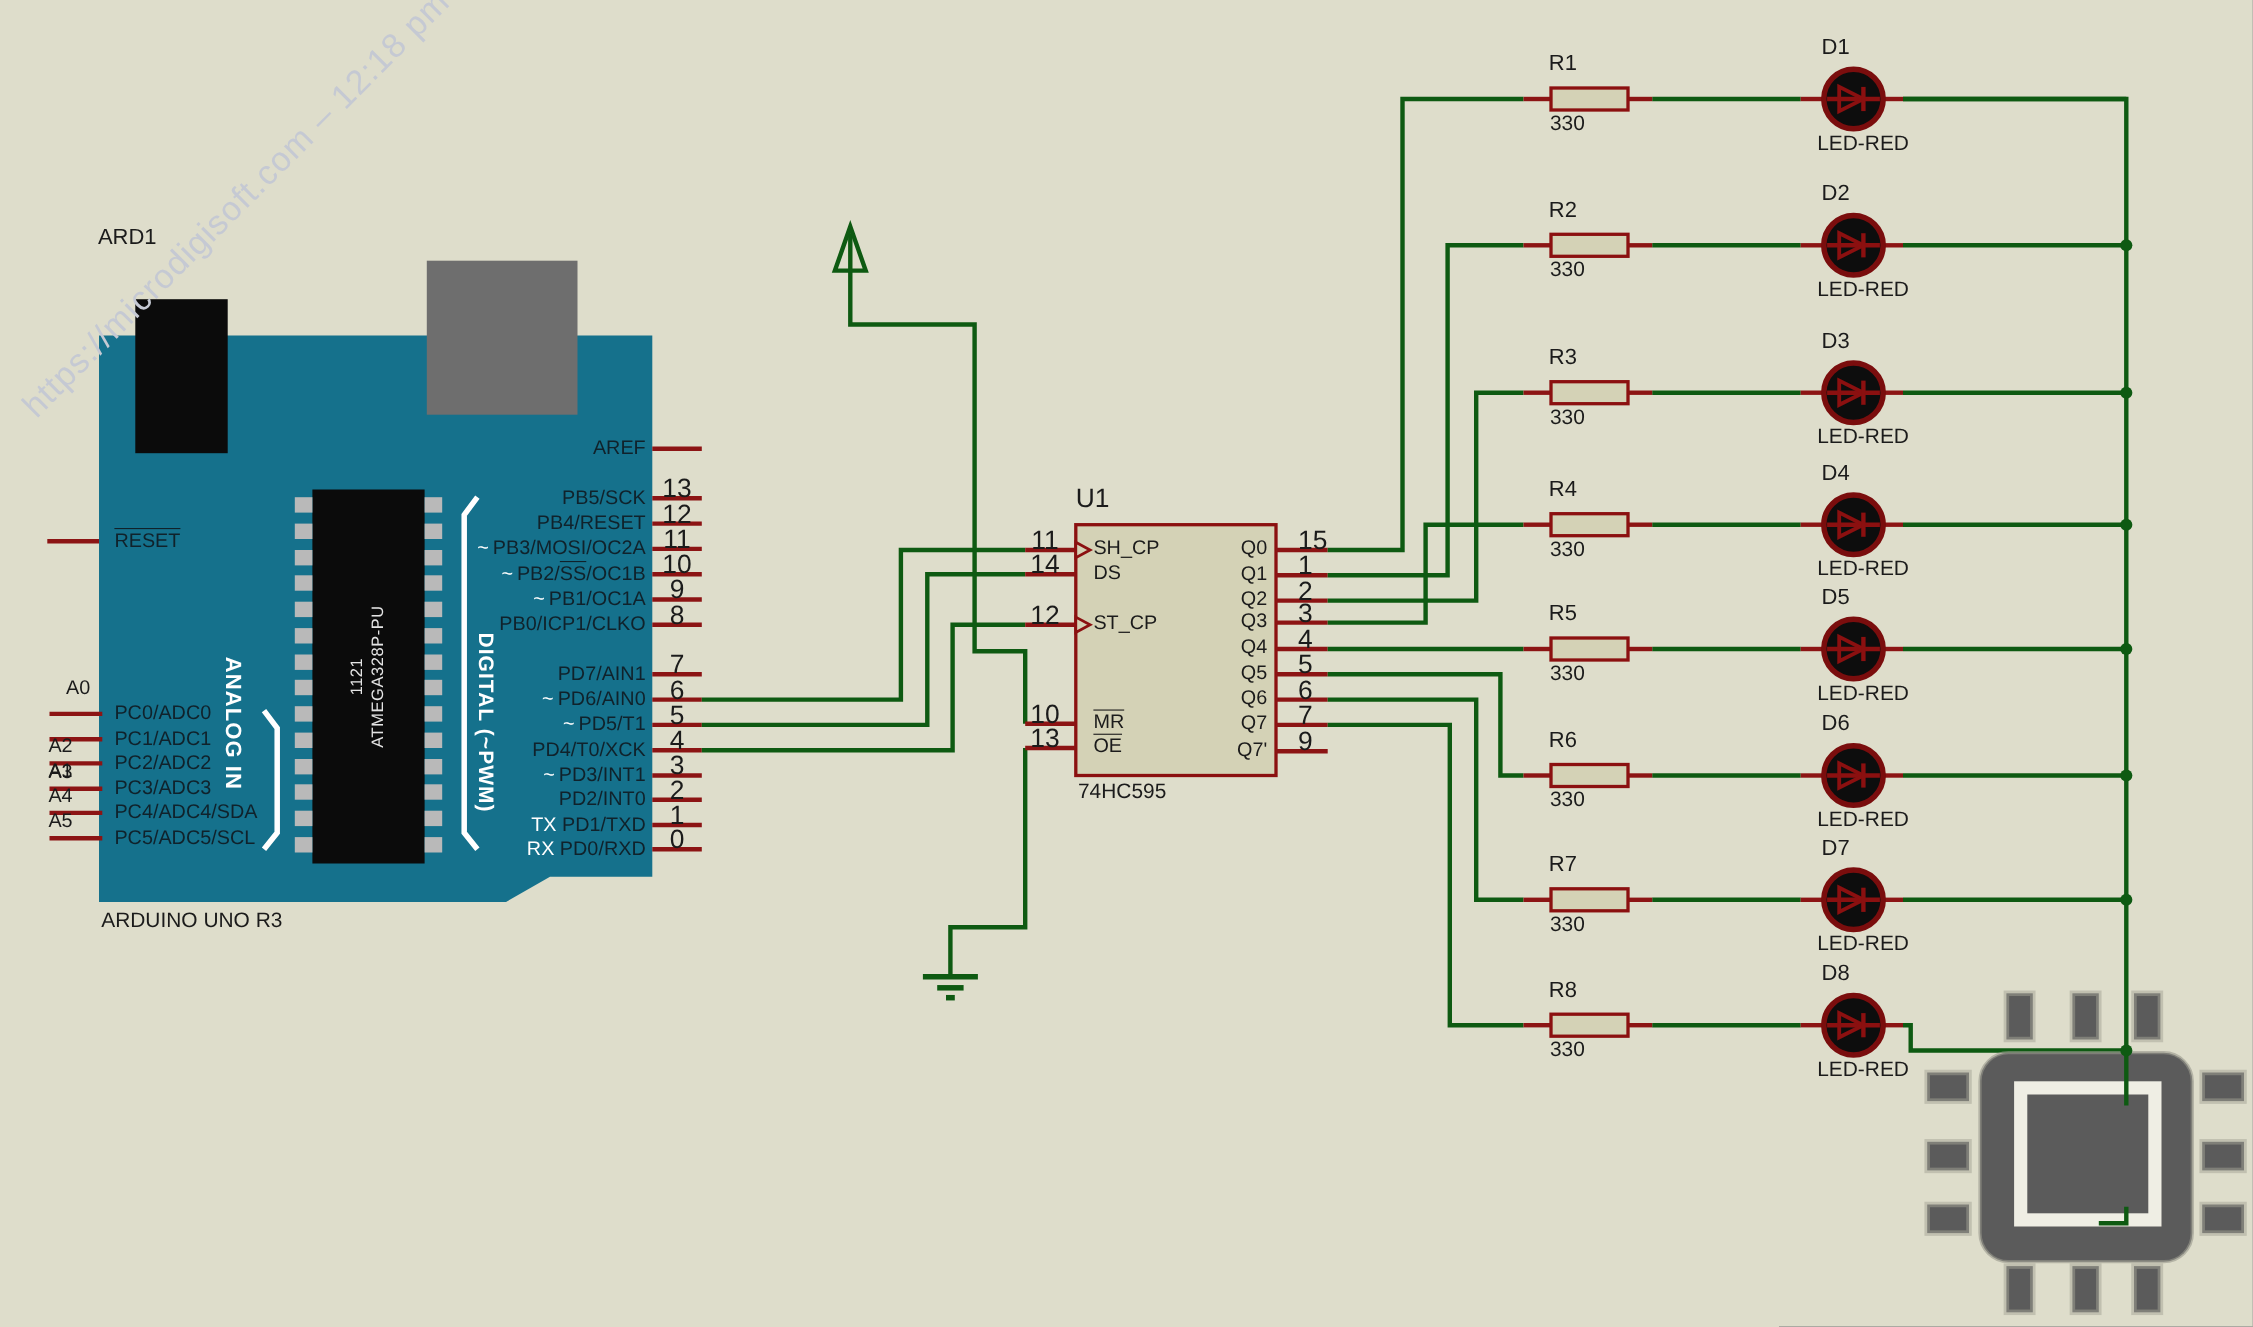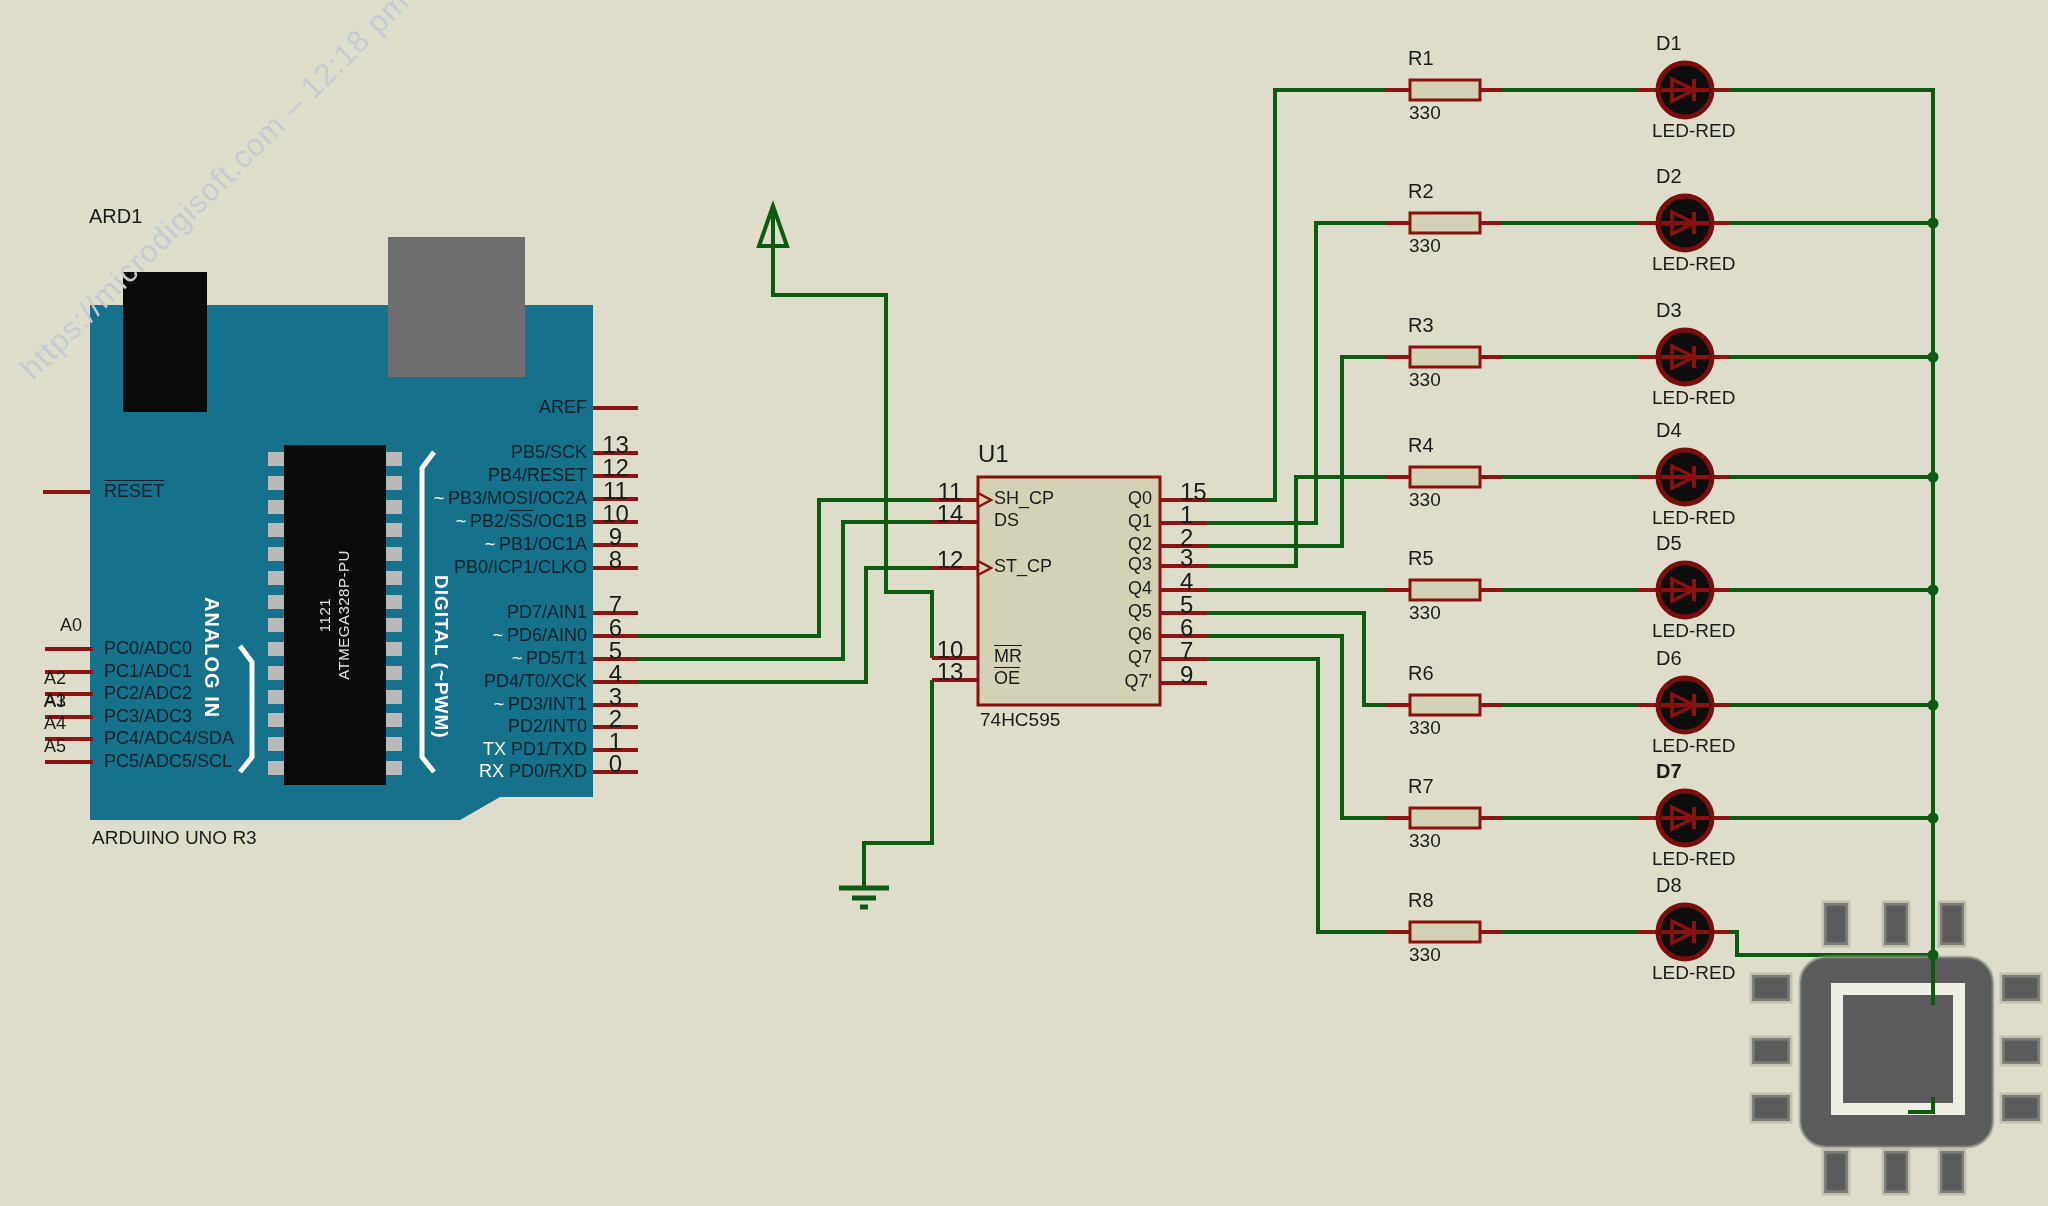--- a/index.html
+++ b/index.html
@@ -397,20 +397,20 @@
       <div class="txt ref" style="left:1408px;top:548px;">R5</div>
       <div class="txt mid" style="left:1409px;top:603px;">330</div>
       <div class="txt ref" style="left:1656px;top:533px;">D5</div>
       <div class="txt mid" style="left:1652px;top:621px;">LED-RED</div>
       <div class="txt ref" style="left:1408px;top:663px;">R6</div>
       <div class="txt mid" style="left:1409px;top:718px;">330</div>
       <div class="txt ref" style="left:1656px;top:648px;">D6</div>
       <div class="txt mid" style="left:1652px;top:736px;">LED-RED</div>
       <div class="txt ref" style="left:1408px;top:776px;">R7</div>
       <div class="txt mid" style="left:1409px;top:831px;">330</div>
-      <div class="txt ref" style="left:1656px;top:761px;font-weight:bold;">D7</div>
+      <div class="txt ref" style="left:1656px;top:761px;">D7</div>
       <div class="txt mid" style="left:1652px;top:849px;">LED-RED</div>
       <div class="txt ref" style="left:1408px;top:890px;">R8</div>
       <div class="txt mid" style="left:1409px;top:945px;">330</div>
       <div class="txt ref" style="left:1656px;top:875px;">D8</div>
       <div class="txt mid" style="left:1652px;top:963px;">LED-RED</div>
     </div>
 </div>
 
 </body></html>

